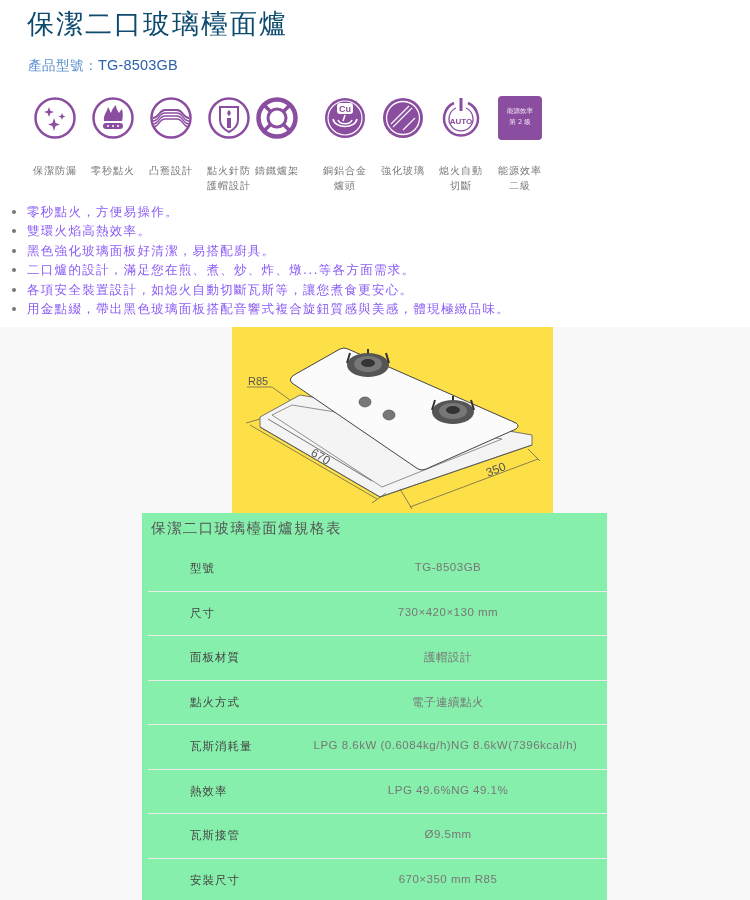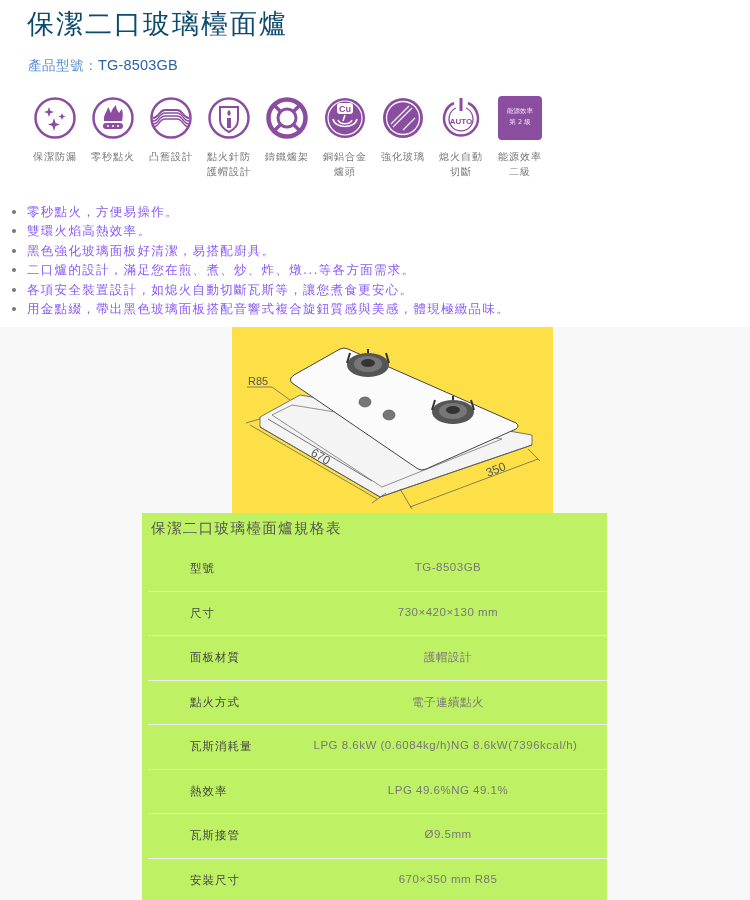--- a/index.html
+++ b/index.html
@@ -6,31 +6,31 @@
   html, body { width: 750px; height: 900px; overflow: hidden; background: #ffffff; }
   body { font-family: "DejaVu Sans", "Liberation Sans", sans-serif; color: #555; position: relative; }
 
   .title { position: absolute; left: 27px; top: 6px; font-size: 27px; letter-spacing: 2px; color: #0c4a6e; font-weight: normal; }
   .model-line { position: absolute; left: 28px; top: 57px; font-size: 13.5px; color: #5b8fcf; letter-spacing: 0.5px; text-align: right; }
   .model-line .val { color: #2c63ad; font-family: "Liberation Sans", sans-serif; font-size: 14.5px; letter-spacing: 0.2px; }
 
   .features { position: absolute; left: 0; top: 96px; width: 750px; height: 80px; }
   .feature { position: absolute; top: 0; width: 60px; text-align: center; }
   .feature .ico { width: 44px; height: 44px; margin: 0 auto; display: block; }
-  .feature .lbl { font-size: 10px; color: #777; line-height: 15px; margin-top: 9px; letter-spacing: 1px; white-space: nowrap; }
+  .feature .lbl { font-size: 10px; color: #777; line-height: 15px; margin-top: 23px; letter-spacing: 1px; white-space: nowrap; }
   .badge { width: 44px; height: 44px; margin: 0 auto; background: #8a4d9f; border-radius: 4px; color: #f2e6f6; font-size: 6.5px; line-height: 11px; padding-top: 10px; text-align: center; }
 
   .bullets { position: absolute; left: 10px; top: 202px; list-style: none; }
   .bullets li { font-size: 12.5px; line-height: 19.4px; color: #8b5cf6; letter-spacing: 1.3px; position: relative; padding-left: 17px; white-space: nowrap; }
   .bullets li::before { content: ""; position: absolute; left: 2px; top: 8px; width: 4px; height: 4px; border-radius: 50%; background: #777; }
 
   .grey-area { position: absolute; left: 0; top: 327px; width: 750px; height: 573px; background: #f8f8f8; }
   .diagram { position: absolute; left: 232px; top: 327px; width: 321px; height: 186px; background: #fde047; }
 
-  .spec { position: absolute; left: 142px; top: 513px; width: 465px; height: 387px; background: #bef264; }
+  .spec { position: absolute; left: 142px; top: 513px; width: 465px; height: 387px; background: #86efac; }
   .spec-title { position: absolute; left: 9px; top: 6px; font-size: 14.5px; color: #555; letter-spacing: 1.4px; }
   .spec-row { position: absolute; left: 6px; width: 459px; height: 44.5px; border-bottom: 1px solid #ebebeb; }
   .spec-row:last-child { border-bottom: none; }
   .spec-row .k { position: absolute; left: 2px; top: 14px; font-size: 11.5px; color: #444; letter-spacing: 1px; margin-left: 40px; }
   .spec-row .v { position: absolute; left: 150px; width: 300px; top: 14px; text-align: center; font-size: 11.5px; color: #777; font-family: "Liberation Sans", sans-serif; letter-spacing: 0.5px; }
 </style>
 </head>
 <body>
 
 <h1 class="title">保潔二口玻璃檯面爐</h1>
@@ -76,21 +76,21 @@
   <div class="feature" style="left:199px">
     <svg class="ico" viewBox="0 0 44 44">
       <circle cx="22" cy="22" r="19.5" fill="none" stroke="#8a4d9f" stroke-width="2.5"></circle>
       <path d="M13 11 L31 11 L31 24 C31 30 26 34 22 36 C18 34 13 30 13 24 Z" fill="none" stroke="#8a4d9f" stroke-width="2"></path>
       <rect x="20" y="22" width="4" height="10" fill="#8a4d9f"></rect>
       <path d="M22 14 C24 16 24.5 18 22 20 C19.5 18 20 16 22 14 Z" fill="#8a4d9f"></path>
     </svg>
     <div class="lbl"><span>點火針防</span><br><span>護帽設計</span></div>
   </div>
 
-  <div class="feature" style="left:257px">
+  <div class="feature" style="left:247px">
     <svg class="ico" viewBox="0 0 44 44">
       <circle cx="22" cy="22" r="18.5" fill="none" stroke="#8a4d9f" stroke-width="4.5"></circle>
       <circle cx="22" cy="22" r="9" fill="none" stroke="#8a4d9f" stroke-width="3"></circle>
       <line x1="9" y1="9" x2="15.5" y2="15.5" stroke="#8a4d9f" stroke-width="3.5"></line>
       <line x1="35" y1="9" x2="28.5" y2="15.5" stroke="#8a4d9f" stroke-width="3.5"></line>
       <line x1="9" y1="35" x2="15.5" y2="28.5" stroke="#8a4d9f" stroke-width="3.5"></line>
       <line x1="35" y1="35" x2="28.5" y2="28.5" stroke="#8a4d9f" stroke-width="3.5"></line>
     </svg>
     <div class="lbl"><span>鑄鐵爐架</span></div>
   </div>

